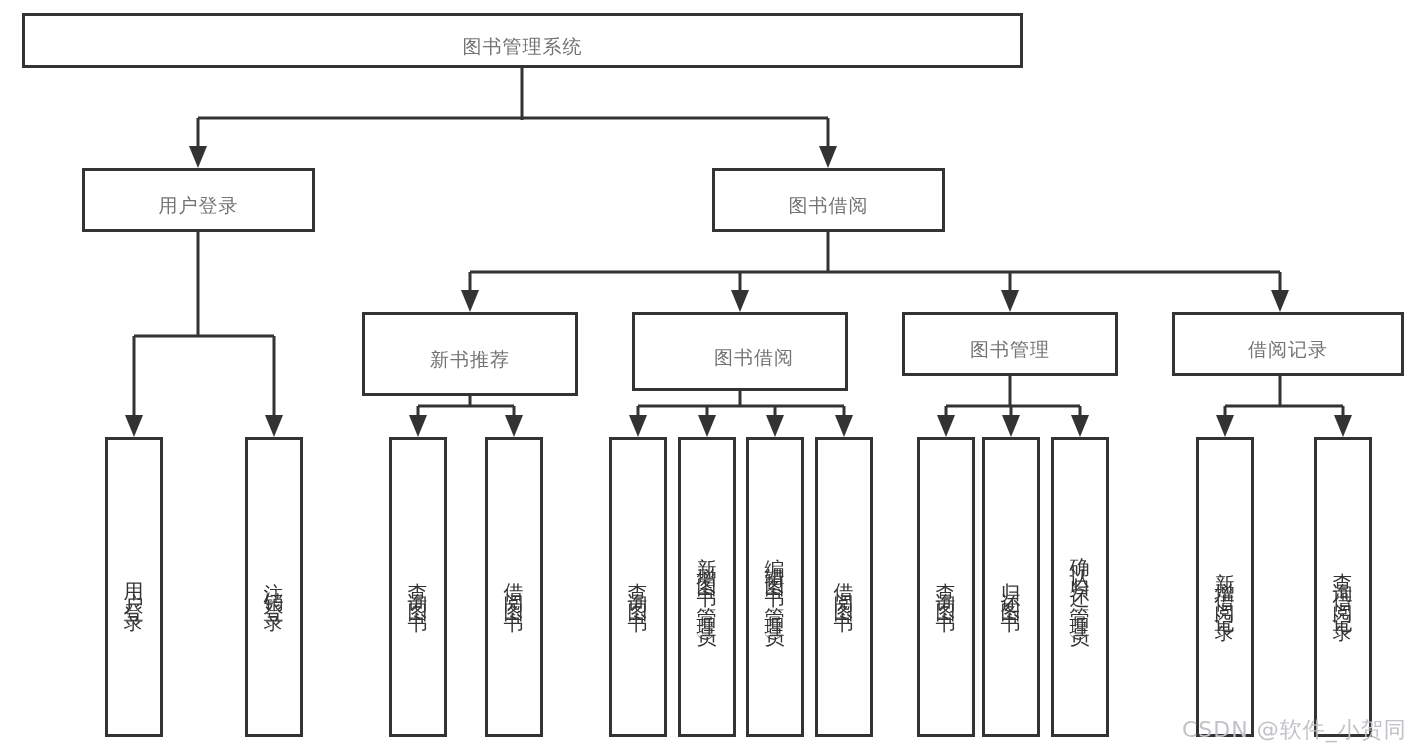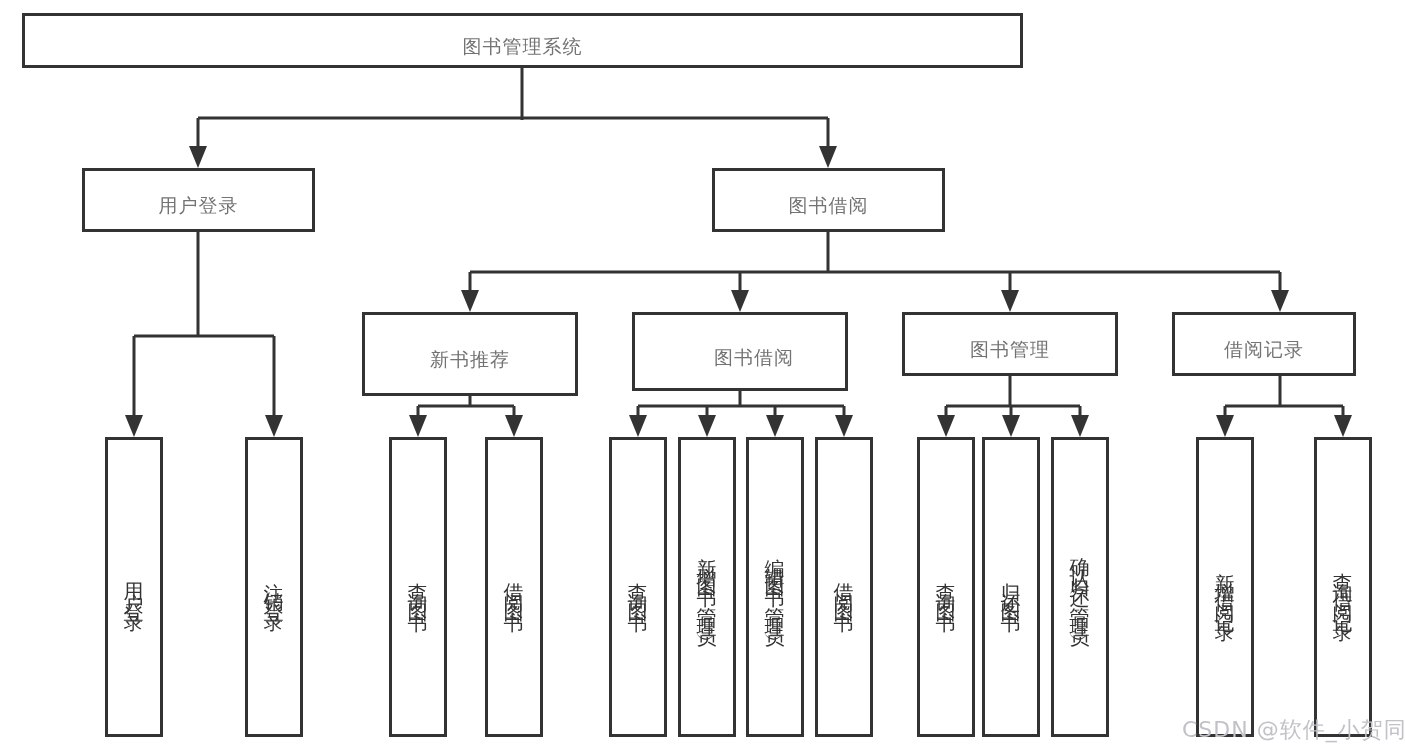--- a/index.html
+++ b/index.html
@@ -128,21 +128,21 @@
 
   <div class="node" style="left:362px; top:312px; width:216px; height:84px;">
     <span class="hlabel">新书推荐</span>
   </div>
   <div class="node" style="left:632px; top:312px; width:216px; height:79px;padding-left:28px;">
     <span class="hlabel">图书借阅</span>
   </div>
   <div class="node" style="left:902px; top:312px; width:216px; height:64px;">
     <span class="hlabel">图书管理</span>
   </div>
-  <div class="node" style="left:1172px; top:312px; width:184px; height:64px;">
+  <div class="node" style="left:1172px; top:312px; width:232px; height:64px;">
     <span class="hlabel">借阅记录</span>
   </div>
 
   <div class="node" style="left:105px; top:437px; width:58px; height:300px;">
     <span class="vlabel">用户登录</span>
   </div>
   <div class="node" style="left:245px; top:437px; width:58px; height:300px;">
     <span class="vlabel">注销登录</span>
   </div>
 

